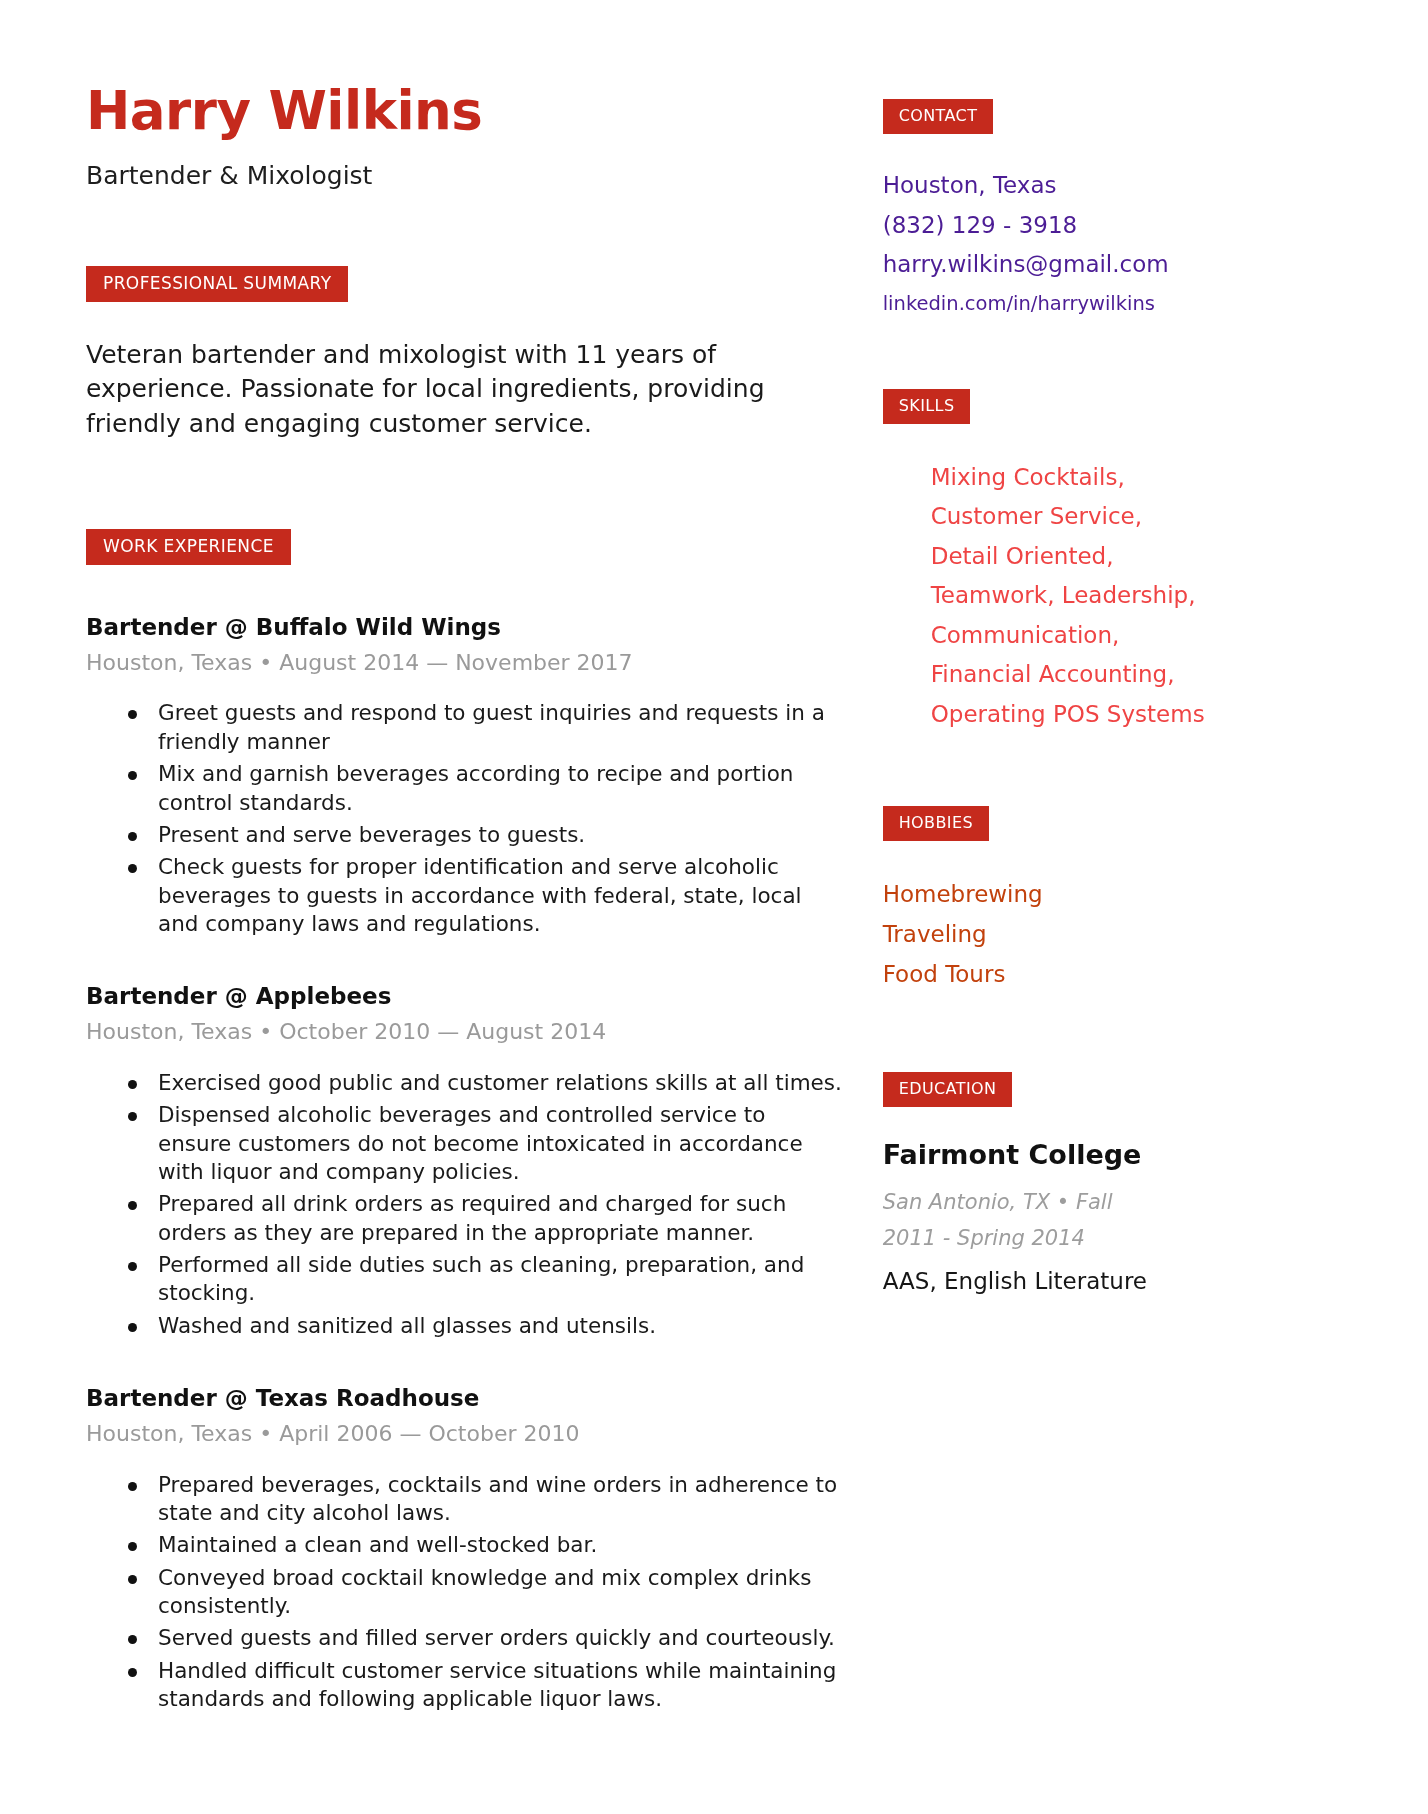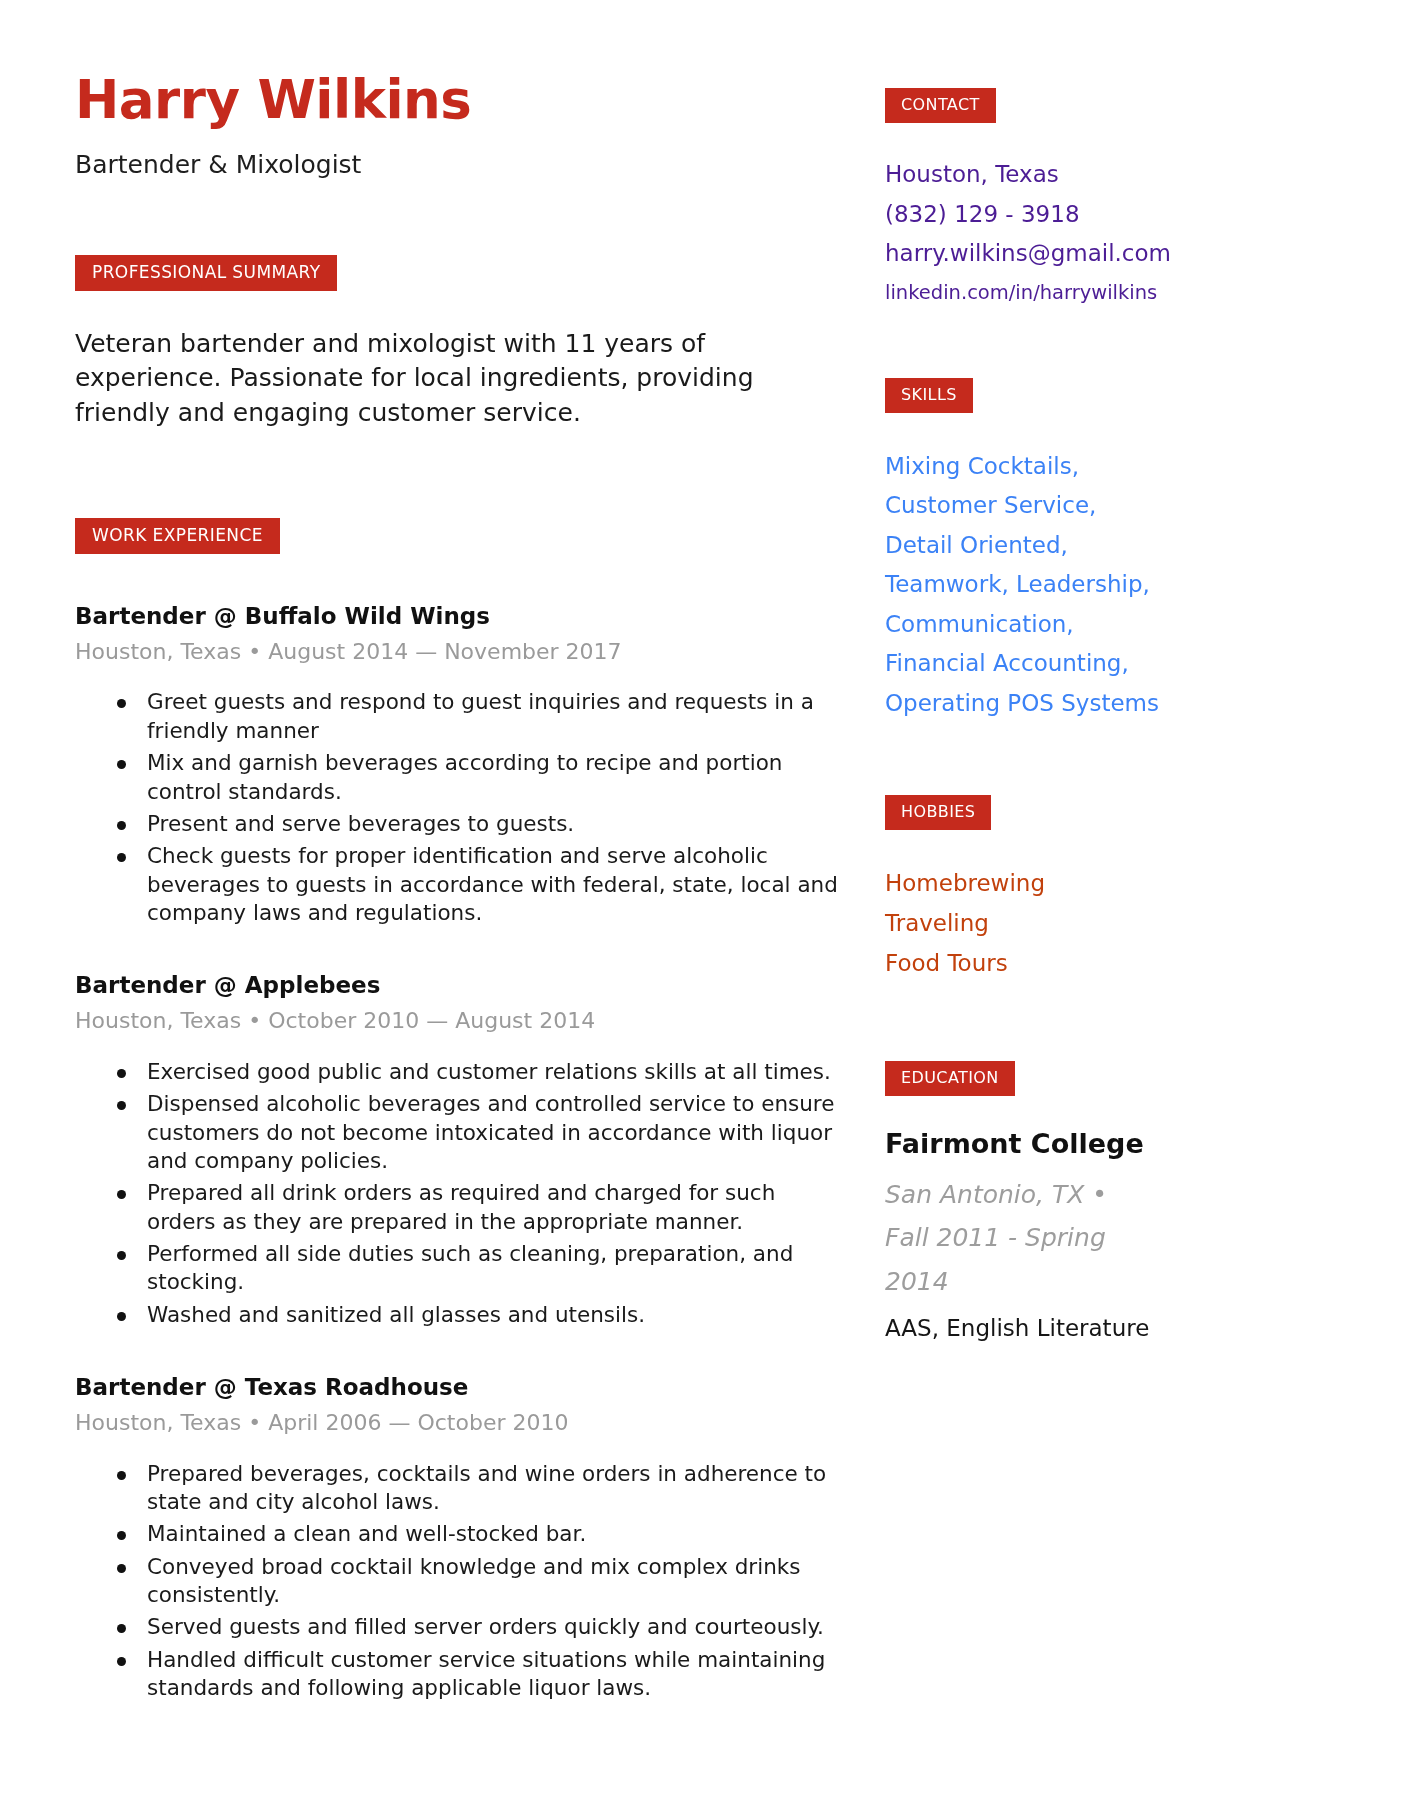--- a/index.html
+++ b/index.html
@@ -12,21 +12,21 @@
     height: 1814px;
     font-family: "DejaVu Sans", sans-serif;
     color: #1a1a1a;
     -webkit-font-smoothing: antialiased;
   }
   .page {
     position: relative;
     width: 1428px;
     height: 1814px;
     box-sizing: border-box;
-    padding: 0;
+    padding: 11px;
     overflow: hidden;
     background: #fff;
   }
   .columns {
     display: flex;
     align-items: flex-start;
   }
   .col-main {
     width: 845px;
     padding-left: 75px;
@@ -138,40 +138,41 @@
   }
   .side-line.tiny {
     font-size: 19.5px;
     line-height: 1.95;
   }
   .sec-skills { margin-top: 66px; }
   .skills-list { margin-top: 34px; }
   .skill-line {
     font-size: 23px;
     line-height: 1.72;
-    color: #3b82f6;
+    color: #ef4444;
+    margin-left: 48px;
   }
   .sec-hobbies { margin-top: 72px; }
   .hobbies-list { margin-top: 34px; }
   .hobby-line {
     font-size: 23px;
     line-height: 1.72;
     color: #c2410c;
   }
   .sec-education { margin-top: 78px; }
   .edu-block { margin-top: 32px; }
   .edu-school {
     font-size: 27px;
     font-weight: bold;
     color: #111;
     line-height: 1.2;
     margin: 0;
   }
   .edu-meta {
-    font-size: 25px;
+    font-size: 21px;
     font-style: italic;
     color: #9d9d9d;
     line-height: 1.75;
     margin: 12px 0 0 0;
     max-width: 260px;
   }
   .edu-degree {
     font-size: 23px;
     color: #161616;
     line-height: 1.4;

